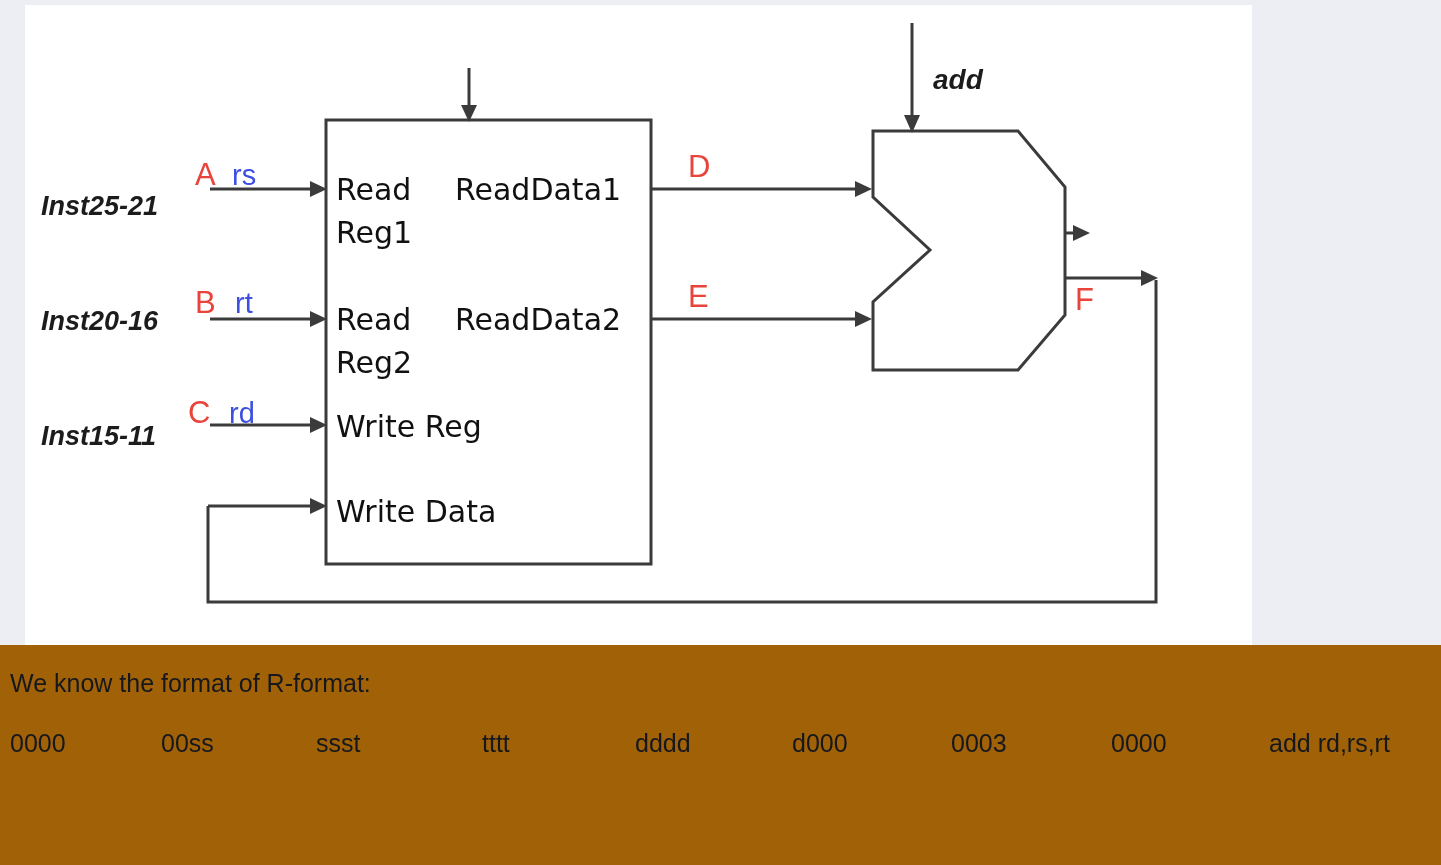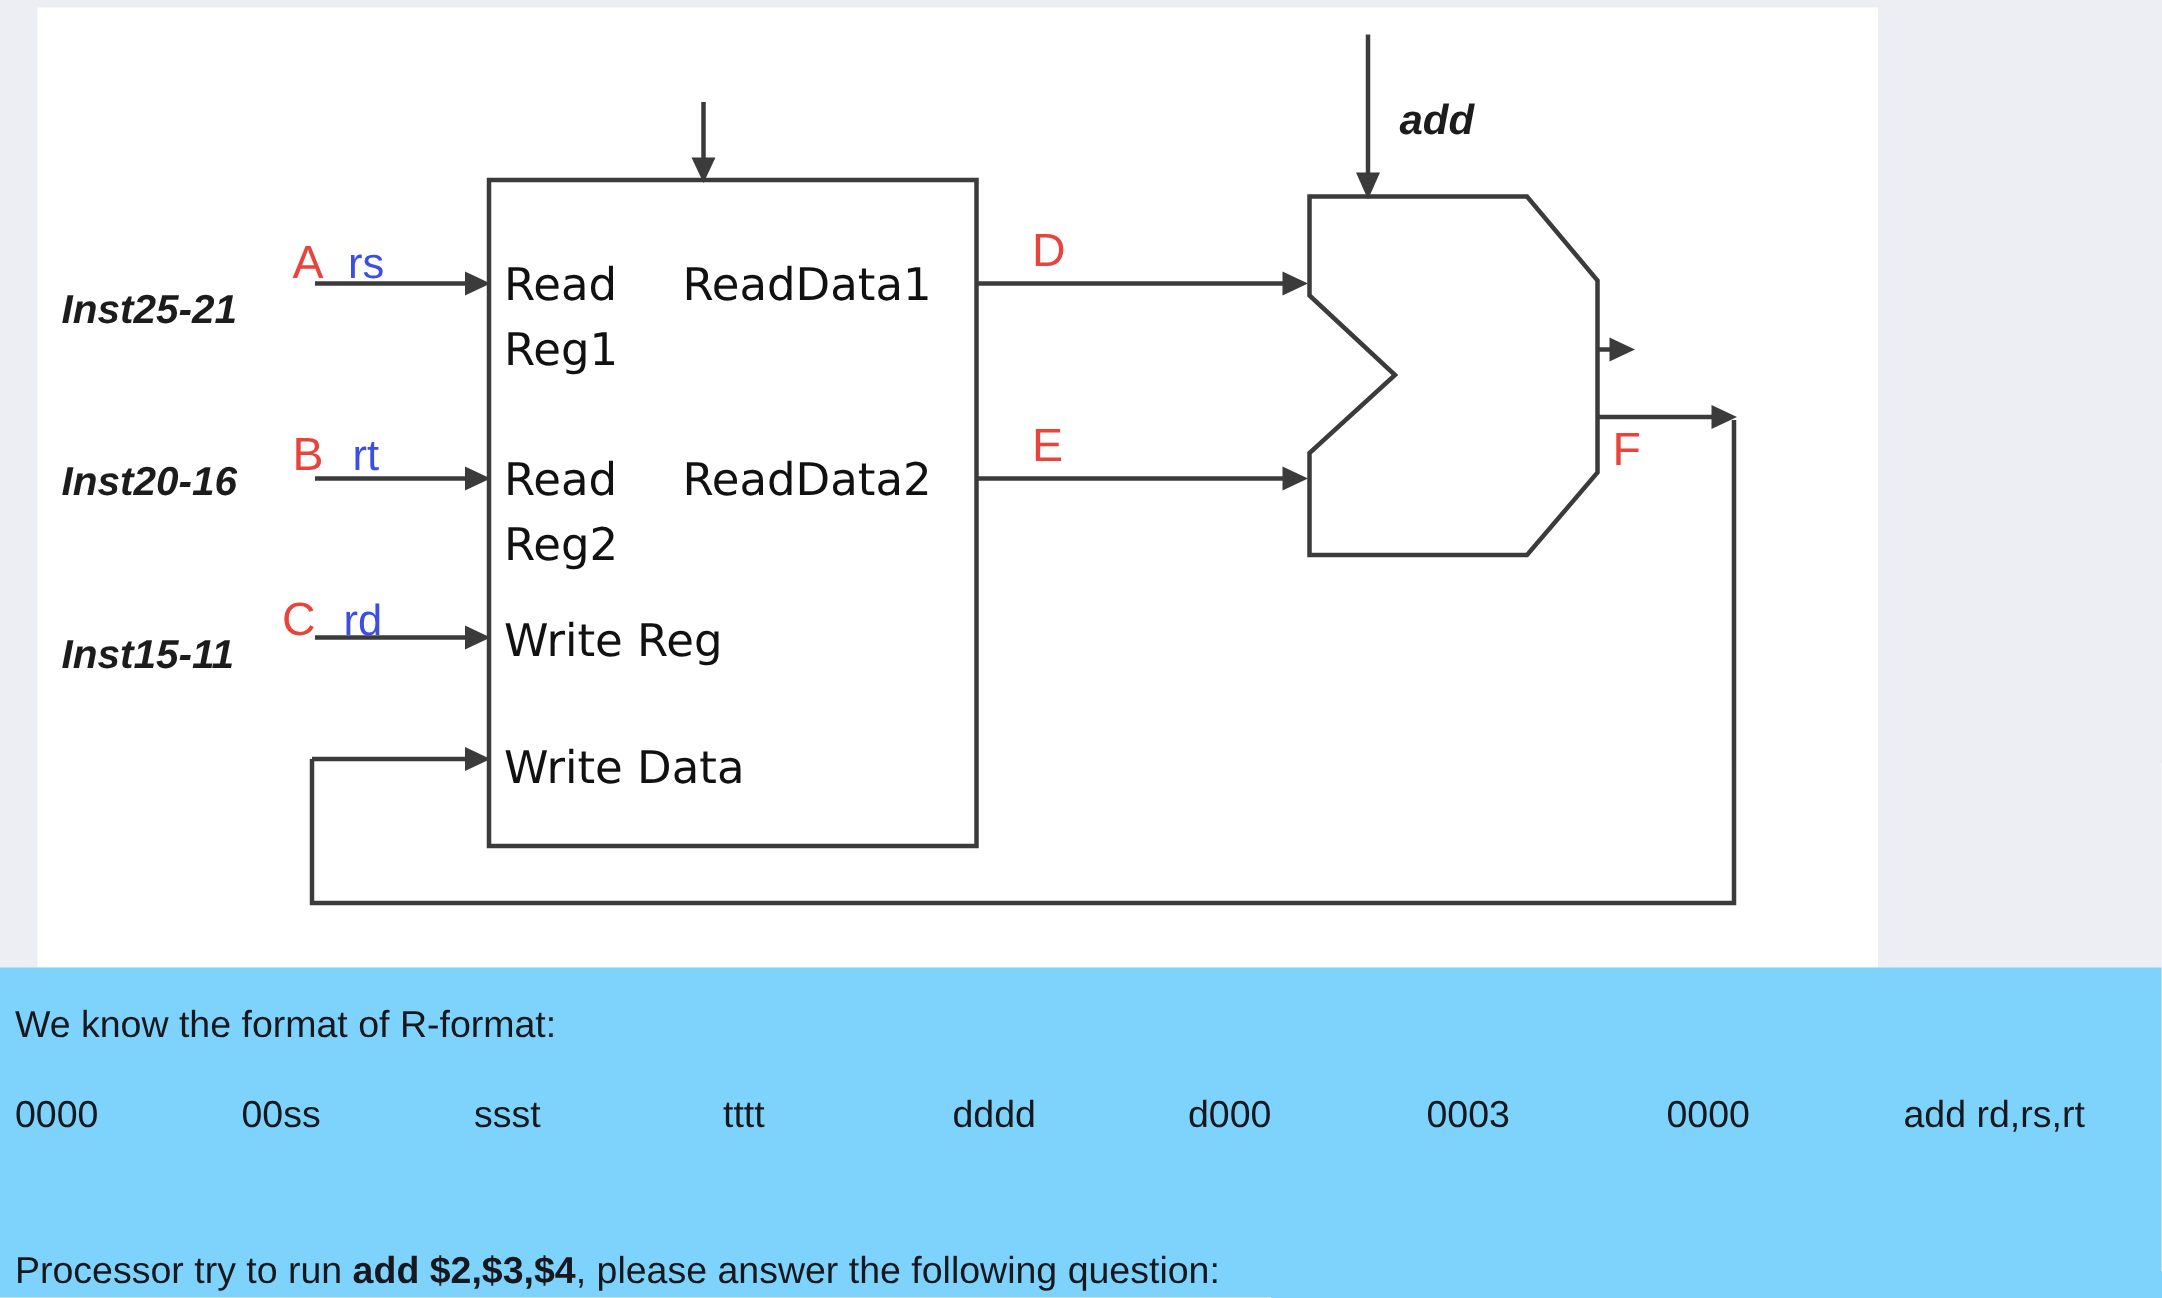--- a/index.html
+++ b/index.html
@@ -16,21 +16,21 @@
   
   .figure-panel{
     position:absolute;left:25px;top:5px;width:1227px;height:640px;
     background:#ffffff;
   }
   .figure-svg{position:absolute;left:0;top:0;width:1227px;height:640px;display:block;}
 
   
   .text-block{
     position:absolute;left:0;top:645px;width:1441px;height:220px;
-    background:#7dd3fc;
+    background:#a16207;
   }
   .line-rformat{
     position:absolute;left:10px;top:24px;
     font-size:25px;color:#16181d;white-space:nowrap;
   }
   .bits-row{
     position:absolute;left:10px;top:84px;
     font-size:25px;color:#16181d;white-space:nowrap;
     display:flex;align-items:baseline;gap:16px;
   }
@@ -165,17 +165,16 @@
       <span class="field f1">00ss</span>
       <span class="field f2">ssst</span>
       <span class="field f3">tttt</span>
       <span class="field f4">dddd</span>
       <span class="field f5">d000</span>
       <span class="field f6">0003</span>
       <span class="field f7">0000</span>
       <span class="field f8">add rd,rs,rt</span>
     </div>
 
-    <div class="line-processor"><span>Processor try to run </span><b>add $2,$3,$4</b><span>, please answer the following question:</span></div>
 
   </div>
 
 </div>
 
 </body></html>

